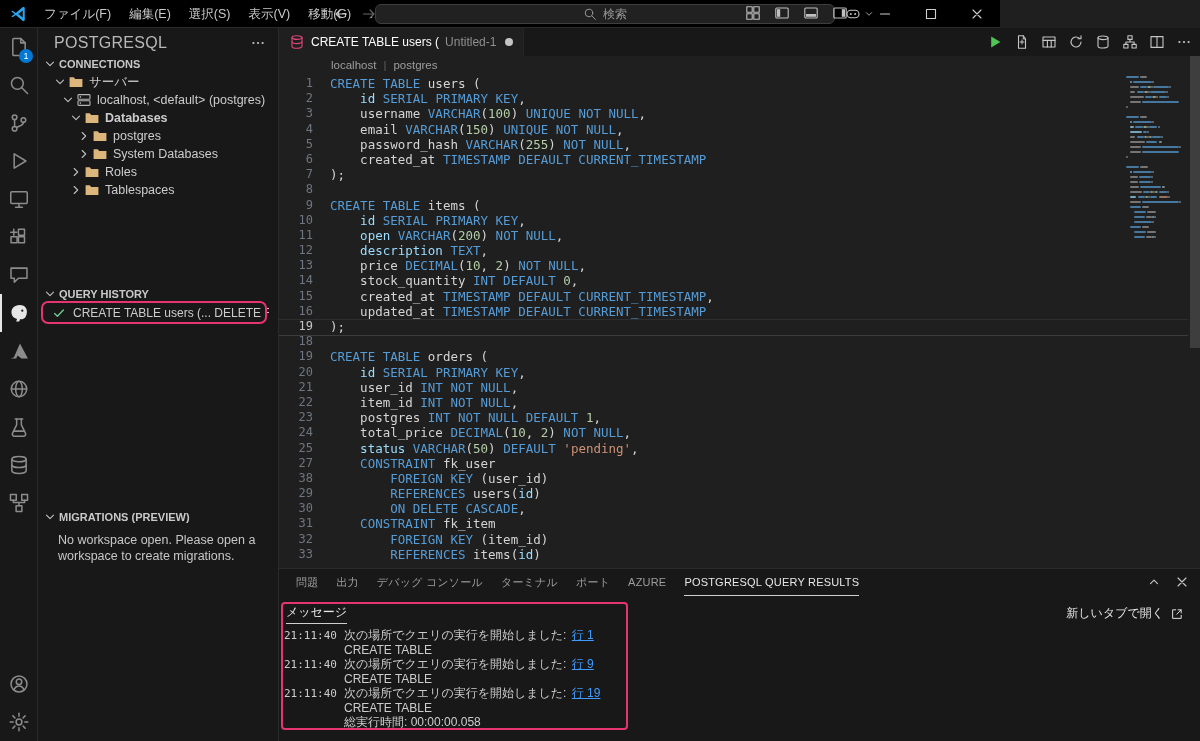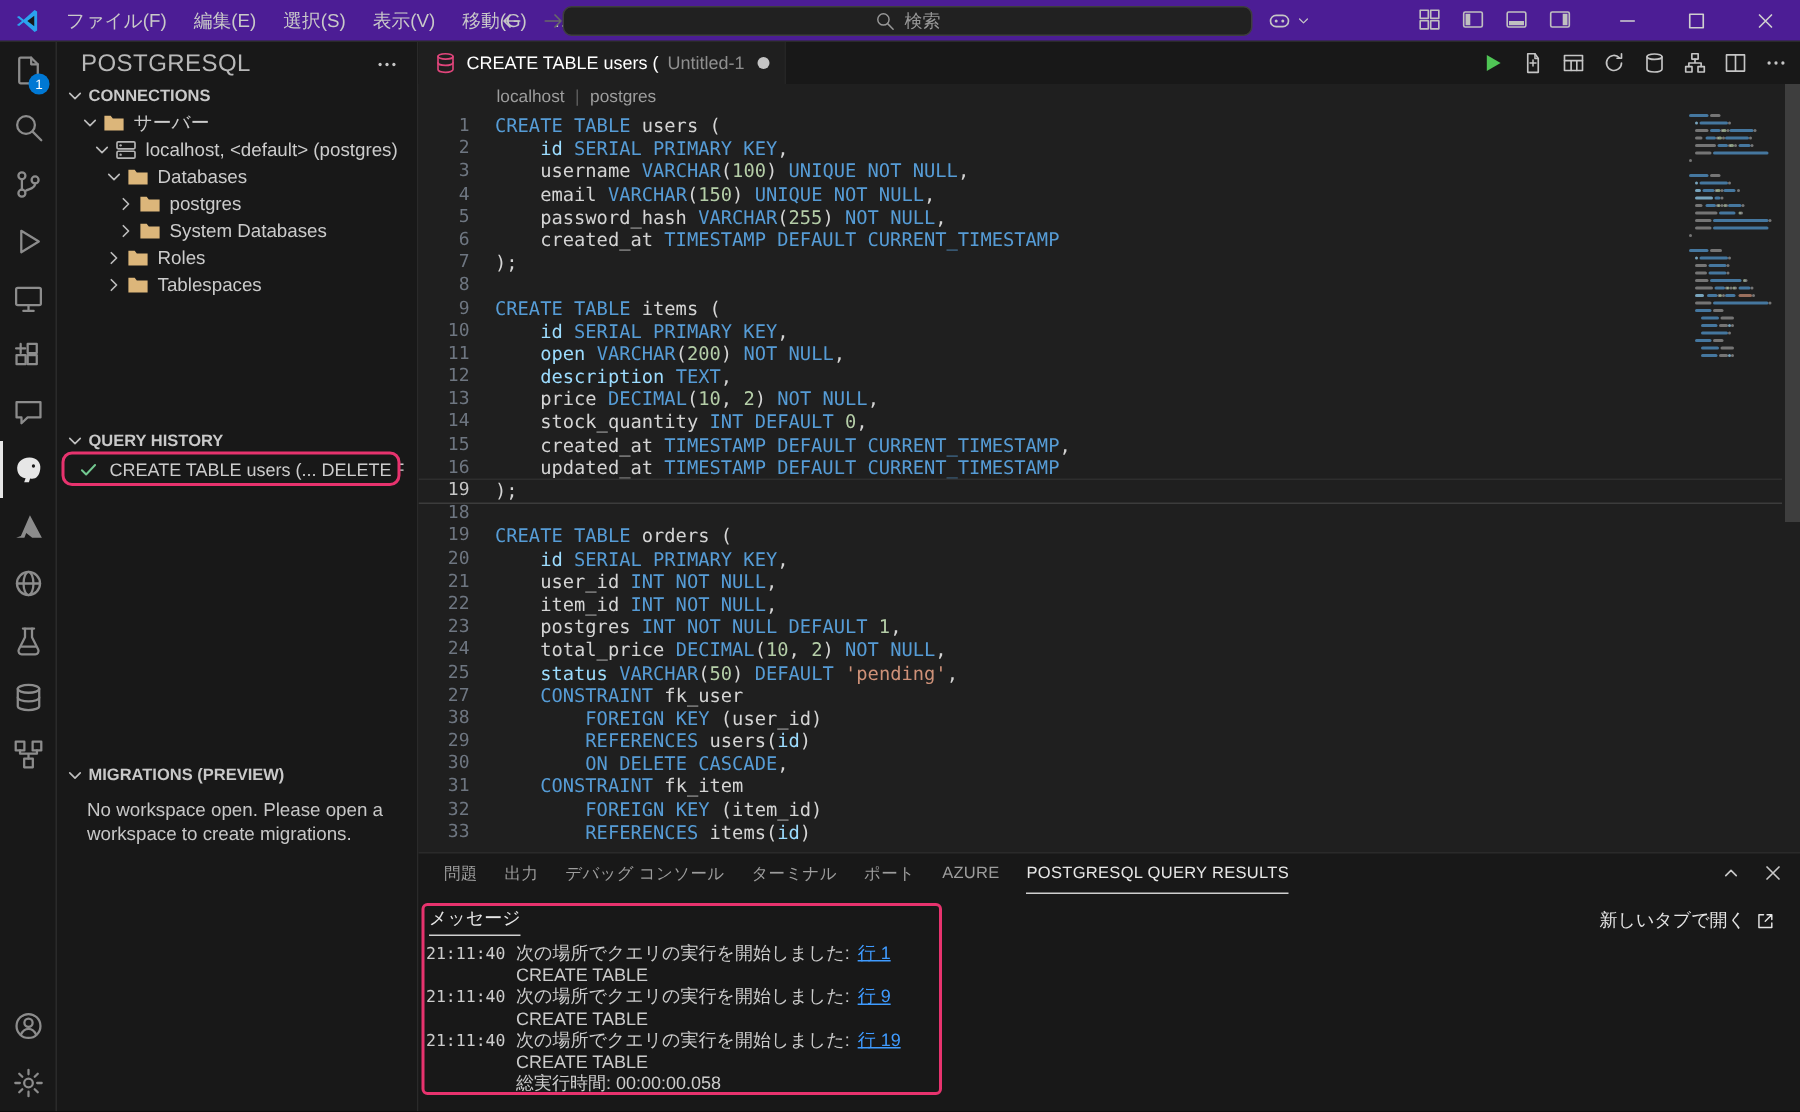--- a/index.html
+++ b/index.html
@@ -4,21 +4,21 @@
 <style>
 *{margin:0;padding:0;box-sizing:border-box}
 html,body{background:#000}
 #app{position:relative;width:1200px;height:741px;background:#1f1f1f;font-family:"Liberation Sans",sans-serif;color:#ccc;overflow:hidden;font-size:13px}
 .icon{display:inline-block}
 .icon svg{width:100%;height:100%;display:block}
 .icon svg *{stroke:currentColor;fill:none;stroke-width:1.1;stroke-linecap:round;stroke-linejoin:round}
 .icon svg .f{fill:currentColor;stroke:none}
 .icon-12{width:12px;height:12px}.icon-14{width:14px;height:14px}.icon-16{width:16px;height:16px}.icon-22{width:22px;height:22px}
 
-.titlebar{position:absolute;left:0;top:0;width:1200px;height:28px;background:#4c1d95;border-bottom:1px solid #2a2a2a;display:flex;align-items:center;z-index:5}
+.titlebar{position:absolute;left:0;top:0;width:1000px;height:28px;background:#000000;border-bottom:1px solid #2a2a2a;display:flex;align-items:center;z-index:5}
 .logo{width:18px;height:18px;margin:0 8px 0 9px;color:#2ba3ef}
 .menus{display:flex;align-items:center}
 .menu-item{font-size:12.5px;color:#c9c9c9;padding:0 9px;line-height:28px;white-space:nowrap}
 .tb-nav{position:absolute;left:333px;top:6px;display:flex;gap:12px;color:#c5c5c5}
 .tb-nav .dim{color:#686868}
 .tb-search{position:absolute;left:375px;top:4px;width:460px;height:20px;background:#212121;border:1px solid #3e3e3e;border-radius:6px;display:flex;align-items:center;justify-content:center;gap:6px;color:#989898;font-size:12px}
 .tb-copilot{position:absolute;left:845px;top:6px;display:flex;align-items:center;gap:2px;color:#c5c5c5}
 .tb-layout{position:absolute;right:150px;top:0;height:28px;display:flex;align-items:center;gap:11px;color:#c0c0c0}
 .tb-btn{width:18px;height:18px}
 .tb-window{position:absolute;right:0;top:0;height:28px;display:flex}
@@ -373,21 +373,21 @@
             <span class="icon icon-16 tree-icon server">
               <svg viewBox="0 0 16 16">
                 <rect x="2" y="2.6" width="12" height="4.6" rx=".8"></rect>
                 <rect x="2" y="8.8" width="12" height="4.6" rx=".8"></rect>
                 <circle class="f" cx="4.4" cy="4.9" r=".8"></circle>
                 <circle class="f" cx="4.4" cy="11.1" r=".8"></circle>
               </svg>
             </span>
             <span class="tree-label">localhost, &lt;default&gt; (postgres)</span>
           </div>
-          <div class="tree-row" style="padding-left: 30px;">
+          <div class="tree-row" style="padding-left: 30px; font-weight: bold;">
             <span class="icon icon-16 tree-chev">
               <svg viewBox="0 0 16 16">
                 <path d="M4.5 6.2 8 9.7l3.5-3.5"></path>
               </svg>
             </span>
             <span class="icon icon-16 tree-icon folder">
               <svg viewBox="0 0 16 16">
                 <path class="f" d="M1.6 3.2h4.2l1.4 1.8h7.2v8H1.6z"></path>
               </svg>
             </span>

